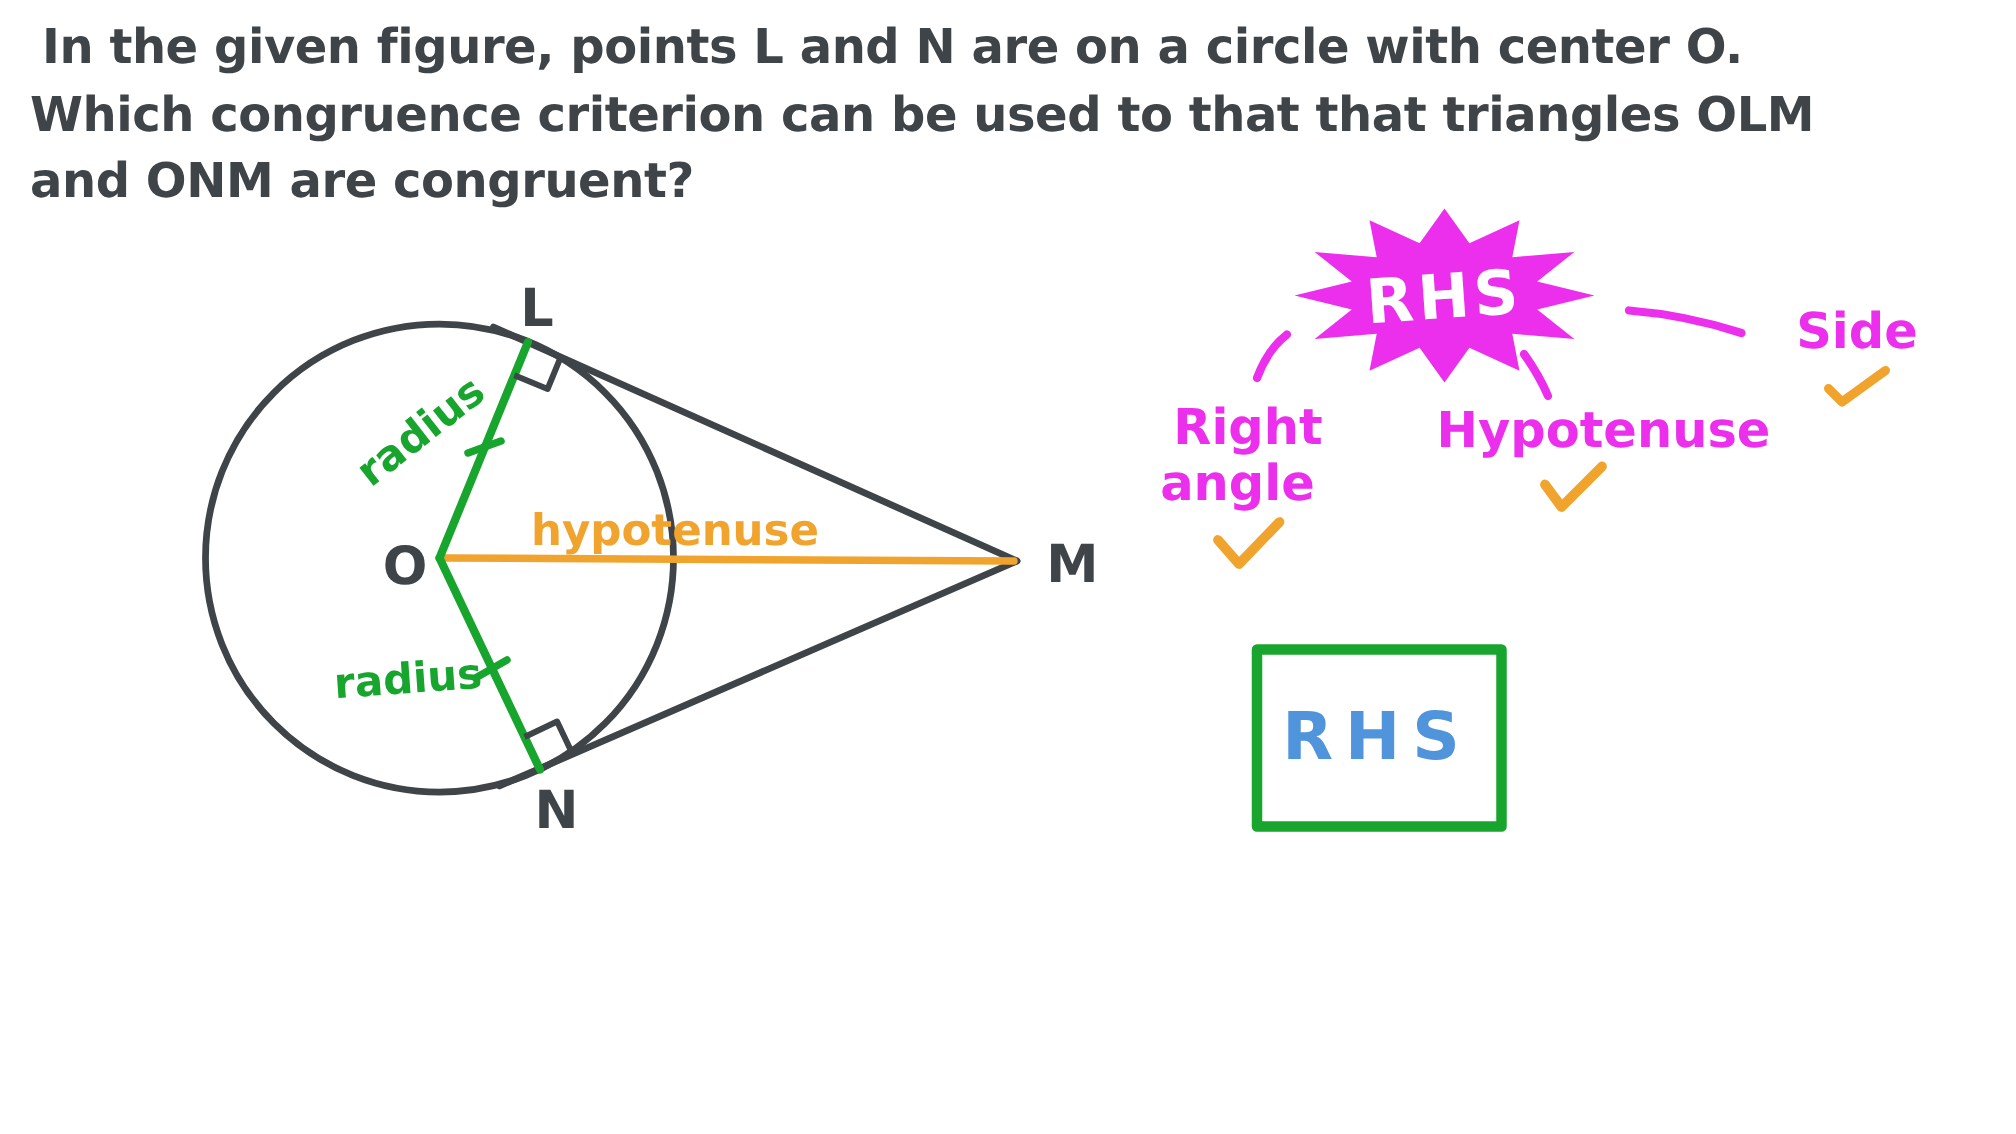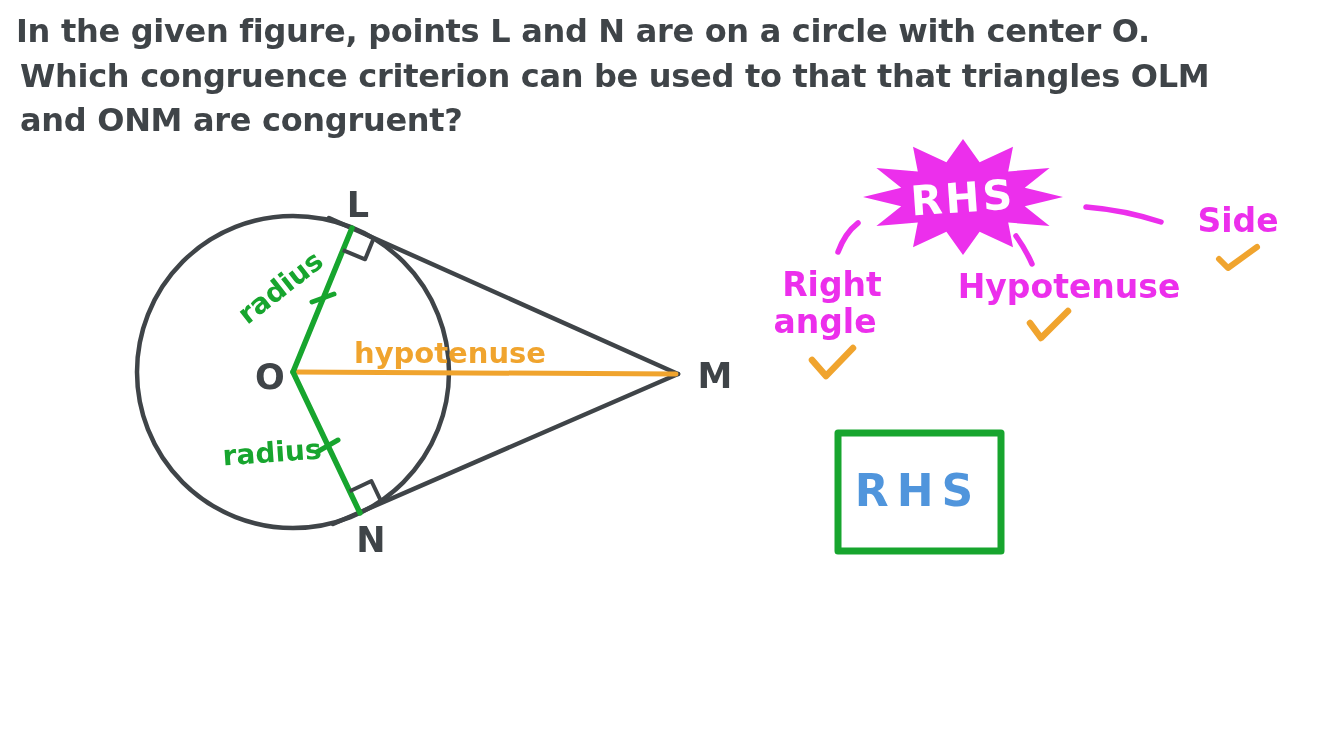--- a/index.html
+++ b/index.html
@@ -11,21 +11,21 @@
     font-family:"DejaVu Sans", sans-serif;
   }
   .question{
     position:absolute;
     color:var(--dark);
     font-size:32px;
     font-weight:600;
     letter-spacing:-0.3px;
     white-space:nowrap;
   }
-  .q1{left:16px;top:12px;}
+  .q1{left:28px;top:12px;}
   .q2{left:20px;top:57px;}
   .q3{left:20px;top:101px;text-align:center;}
   svg{position:absolute;left:0;top:0;}
   .stroke-dark{stroke:var(--dark);fill:none;}
   .stroke-green{stroke:var(--green);fill:none;}
   .stroke-orange{stroke:var(--orange);fill:none;}
   .stroke-magenta{stroke:var(--magenta);fill:none;}
   .fill-dark{fill:var(--dark);}
   .fill-green{fill:var(--green);}
   .fill-orange{fill:var(--orange);}

